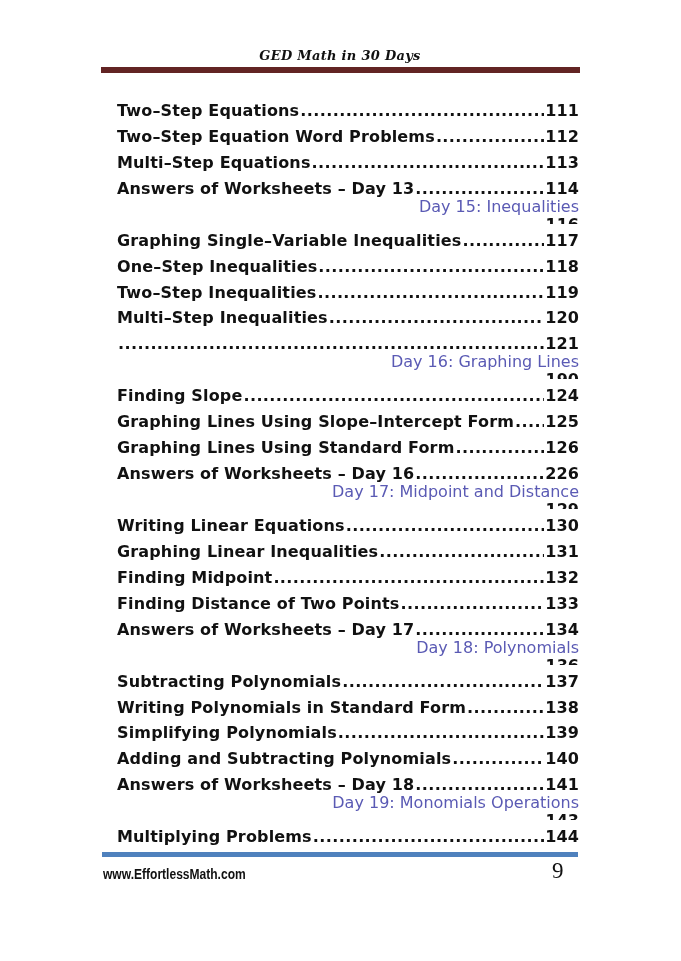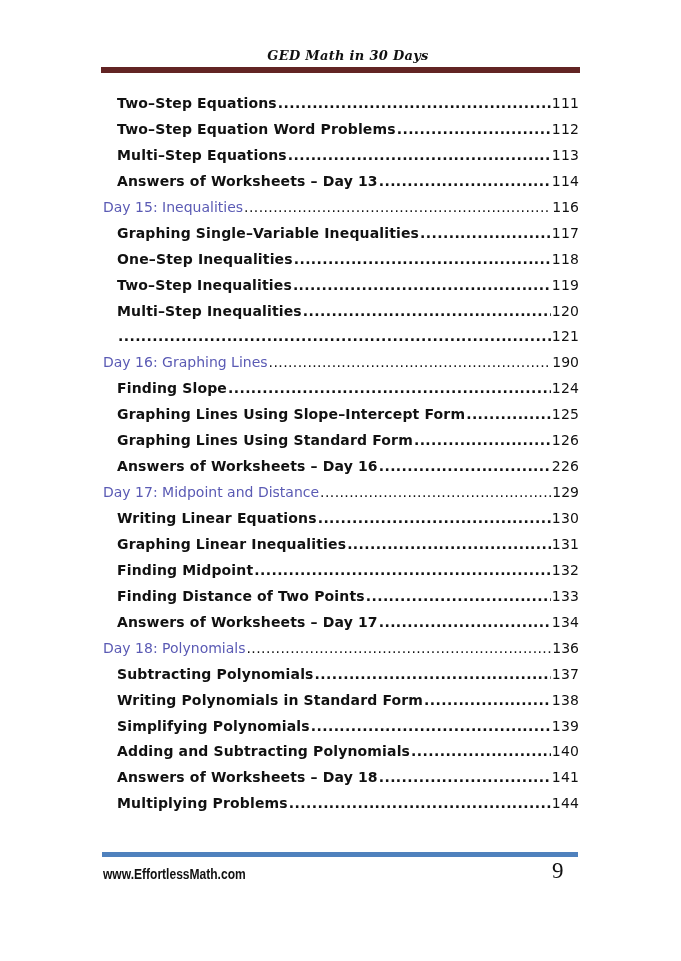--- a/index.html
+++ b/index.html
@@ -1,28 +1,28 @@
 <!DOCTYPE html>
 <html><head>
 <meta charset="utf-8">
 <style>
   html, body { margin: 0; padding: 0; background: #ffffff; }
   body { width: 681px; height: 961px; position: relative; overflow: hidden; font-family: "DejaVu Sans", sans-serif; }
-  .page-title { position: absolute; left: 108px; width: 480px; top: 48px; text-align: center;
+  .page-title { position: absolute; left: 100px; width: 480px; top: 48px; text-align: center;
     font-family: "DejaVu Serif", serif; font-style: italic; font-weight: bold; font-size: 13px; color: #111; letter-spacing: 0.3px; }
   .top-rule { position: absolute; left: 101px; top: 67px; width: 479px; height: 6px; background: #622423; }
   .toc { position: absolute; left: 103px; top: 94px; width: 476px; }
-  .row { display: flex; align-items: flex-start; height: 25.95px; font-size: 14px; line-height: 18px; white-space: nowrap; overflow: hidden; }
+  .row { display: flex; align-items: flex-end; height: 25.95px; font-size: 16px; line-height: 18px; white-space: nowrap; overflow: hidden; }
   .row.sub { padding-left: 14px; color: #111; font-weight: 600; letter-spacing: 0.15px; }
-  .row.day { color: #5a5ab4; font-weight: normal; }
+  .row.day { color: #5a5ab4; font-weight: normal; flex-direction: column; }
   .row .title { flex: 0 0 auto; }
   .row .leader { flex: 1 1 auto; overflow: hidden; margin: 0 1px; color: #111; }
   .row .leader::after { content: "........................................................................................................................................................................................................"; letter-spacing: 0.4px; }
   .row.day .leader::after { color: #111; }
-  .row .page { flex: 0 0 auto; color: #111; font-weight: 400; }
+  .row .page { flex: 0 0 auto; color: #111; font-weight: 700; }
   .bottom-rule { position: absolute; left: 102px; top: 852px; width: 476px; height: 5px; background: #4f81bd; }
   .footer-url { position: absolute; left: 103px; top: 866px; font-family: "Liberation Sans", sans-serif; font-weight: bold; font-size: 14px; color: #111; transform: scaleX(0.86); transform-origin: left; }
   .page-number { position: absolute; left: 552px; top: 858px; font-family: "Liberation Serif", serif; font-size: 23px; color: #111; }
 </style>
 </head>
 <body>
 
 <div>
   <div class="page-title">GED Math in 30 Days</div>
   <div class="top-rule"></div>
@@ -156,20 +156,25 @@
   <div class="row sub">
       <span class="title">Adding and Subtracting Polynomials</span>
       <span class="leader"></span>
       <span class="page">140</span>
     </div>
   <div class="row sub">
       <span class="title">Answers of Worksheets – Day 18</span>
       <span class="leader"></span>
       <span class="page">141</span>
     </div>
+  <div class="row day">
+      <span class="title">Day 19: Monomials Operations</span>
+      <span class="leader"></span>
+      <span class="page">143</span>
+    </div>
   <div class="row sub">
       <span class="title">Multiplying Problems</span>
       <span class="leader"></span>
       <span class="page">144</span>
     </div>
 </div>
 
 <div>
   <div class="bottom-rule"></div>
   <div class="footer-url">www.EffortlessMath.com</div>

